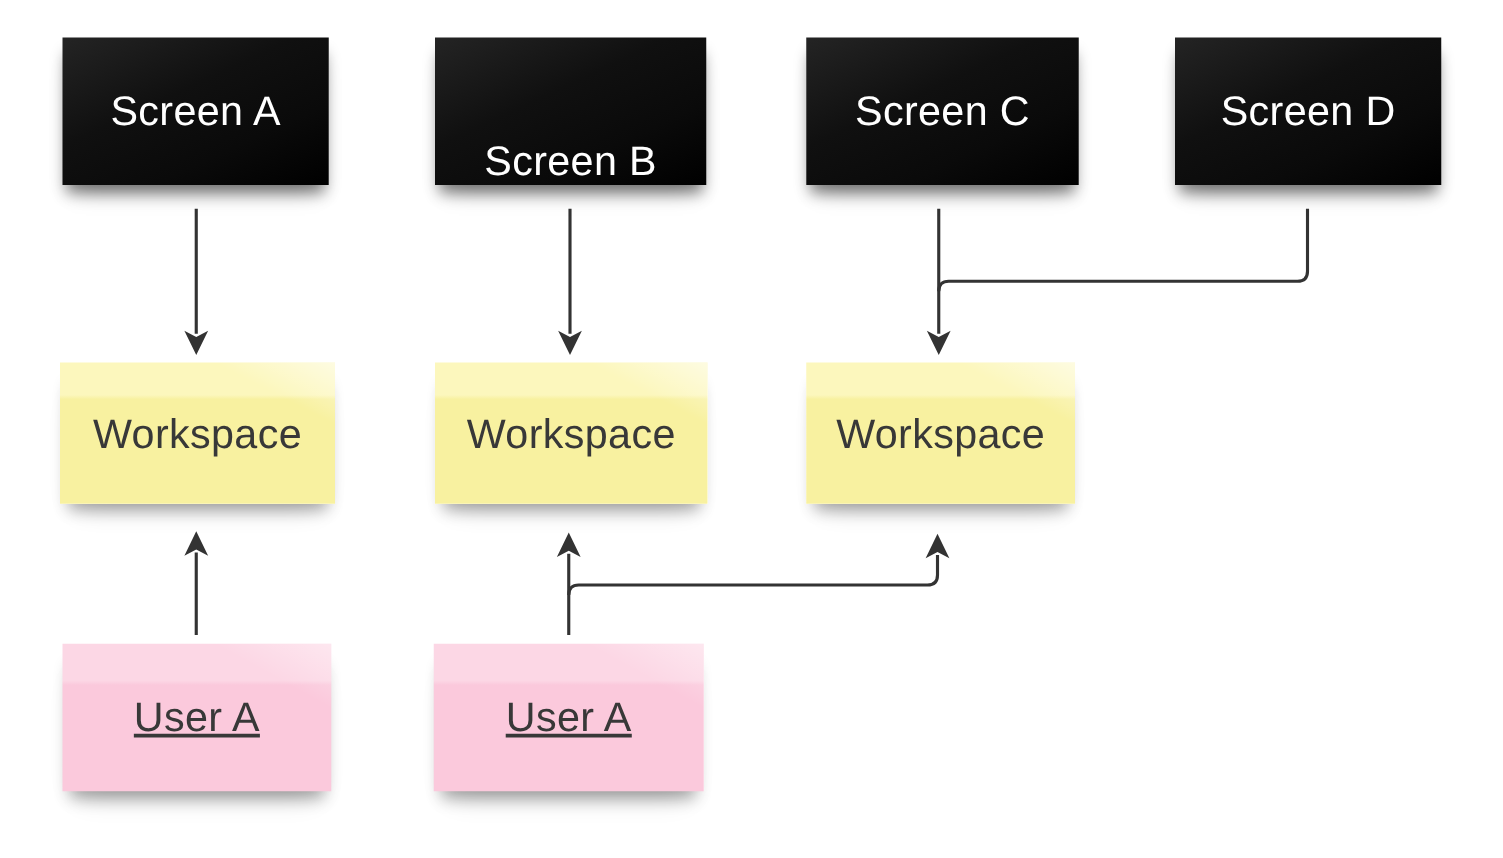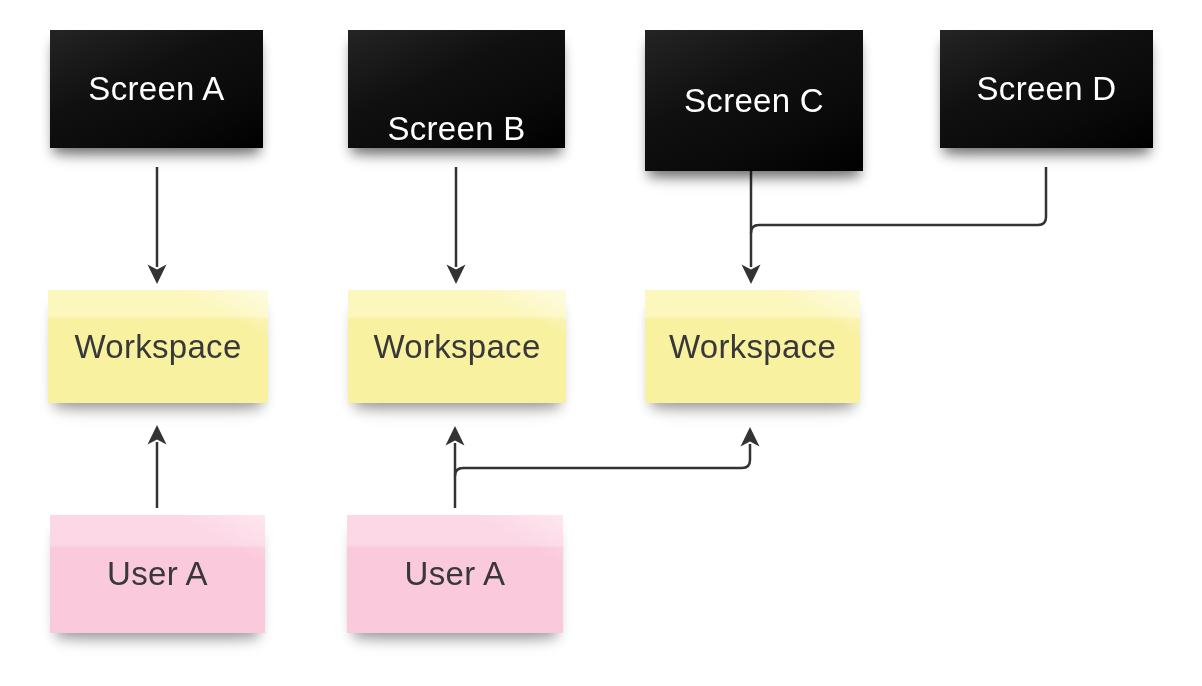--- a/index.html
+++ b/index.html
@@ -30,25 +30,26 @@
   .sticky.yellow{
     background:
       linear-gradient(to bottom left, rgba(255,255,255,.55) 0%, rgba(255,255,255,0) 22%),
       linear-gradient(180deg, var(--workspace-fill-hi) 0%, var(--workspace-fill-hi) 23%, var(--workspace-fill) 26%, var(--workspace-fill) 100%);
     justify-content: center;
   }
   .sticky.pink{
     background:
       linear-gradient(to bottom left, rgba(255,255,255,.40) 0%, rgba(255,255,255,0) 22%),
       linear-gradient(180deg, var(--user-fill-hi) 0%, var(--user-fill-hi) 25%, var(--user-fill) 28%, var(--user-fill) 100%);
+    text-decoration: underline;
   }
   
   #screen-a{left:50px;top:30px;width:213px;height:118px;}
   #screen-b{left:348px;top:30px;width:217px;height:118px;align-items:flex-end;}
-  #screen-c{left:645px;top:30px;width:218px;height:141px;}
+  #screen-c{left:645px;top:30px;width:218px;height:118px;}
   #screen-d{left:940px;top:30px;width:213px;height:118px;text-align:right;}
   #workspace-1{left:48px;top:290px;width:220px;height:113px;}
   #workspace-2{left:348px;top:290px;width:218px;height:113px;}
   #workspace-3{left:645px;top:290px;width:215px;height:113px;}
   #user-1{left:50px;top:515px;width:215px;height:118px;}
   #user-2{left:347px;top:515px;width:216px;height:118px;}
   #connector-layer{position:absolute;left:0;top:0;pointer-events:none;}
   .conn{stroke:var(--connector);stroke-width:2.5;fill:none;}
   .head{fill:var(--connector);stroke:none;}
 </style>

